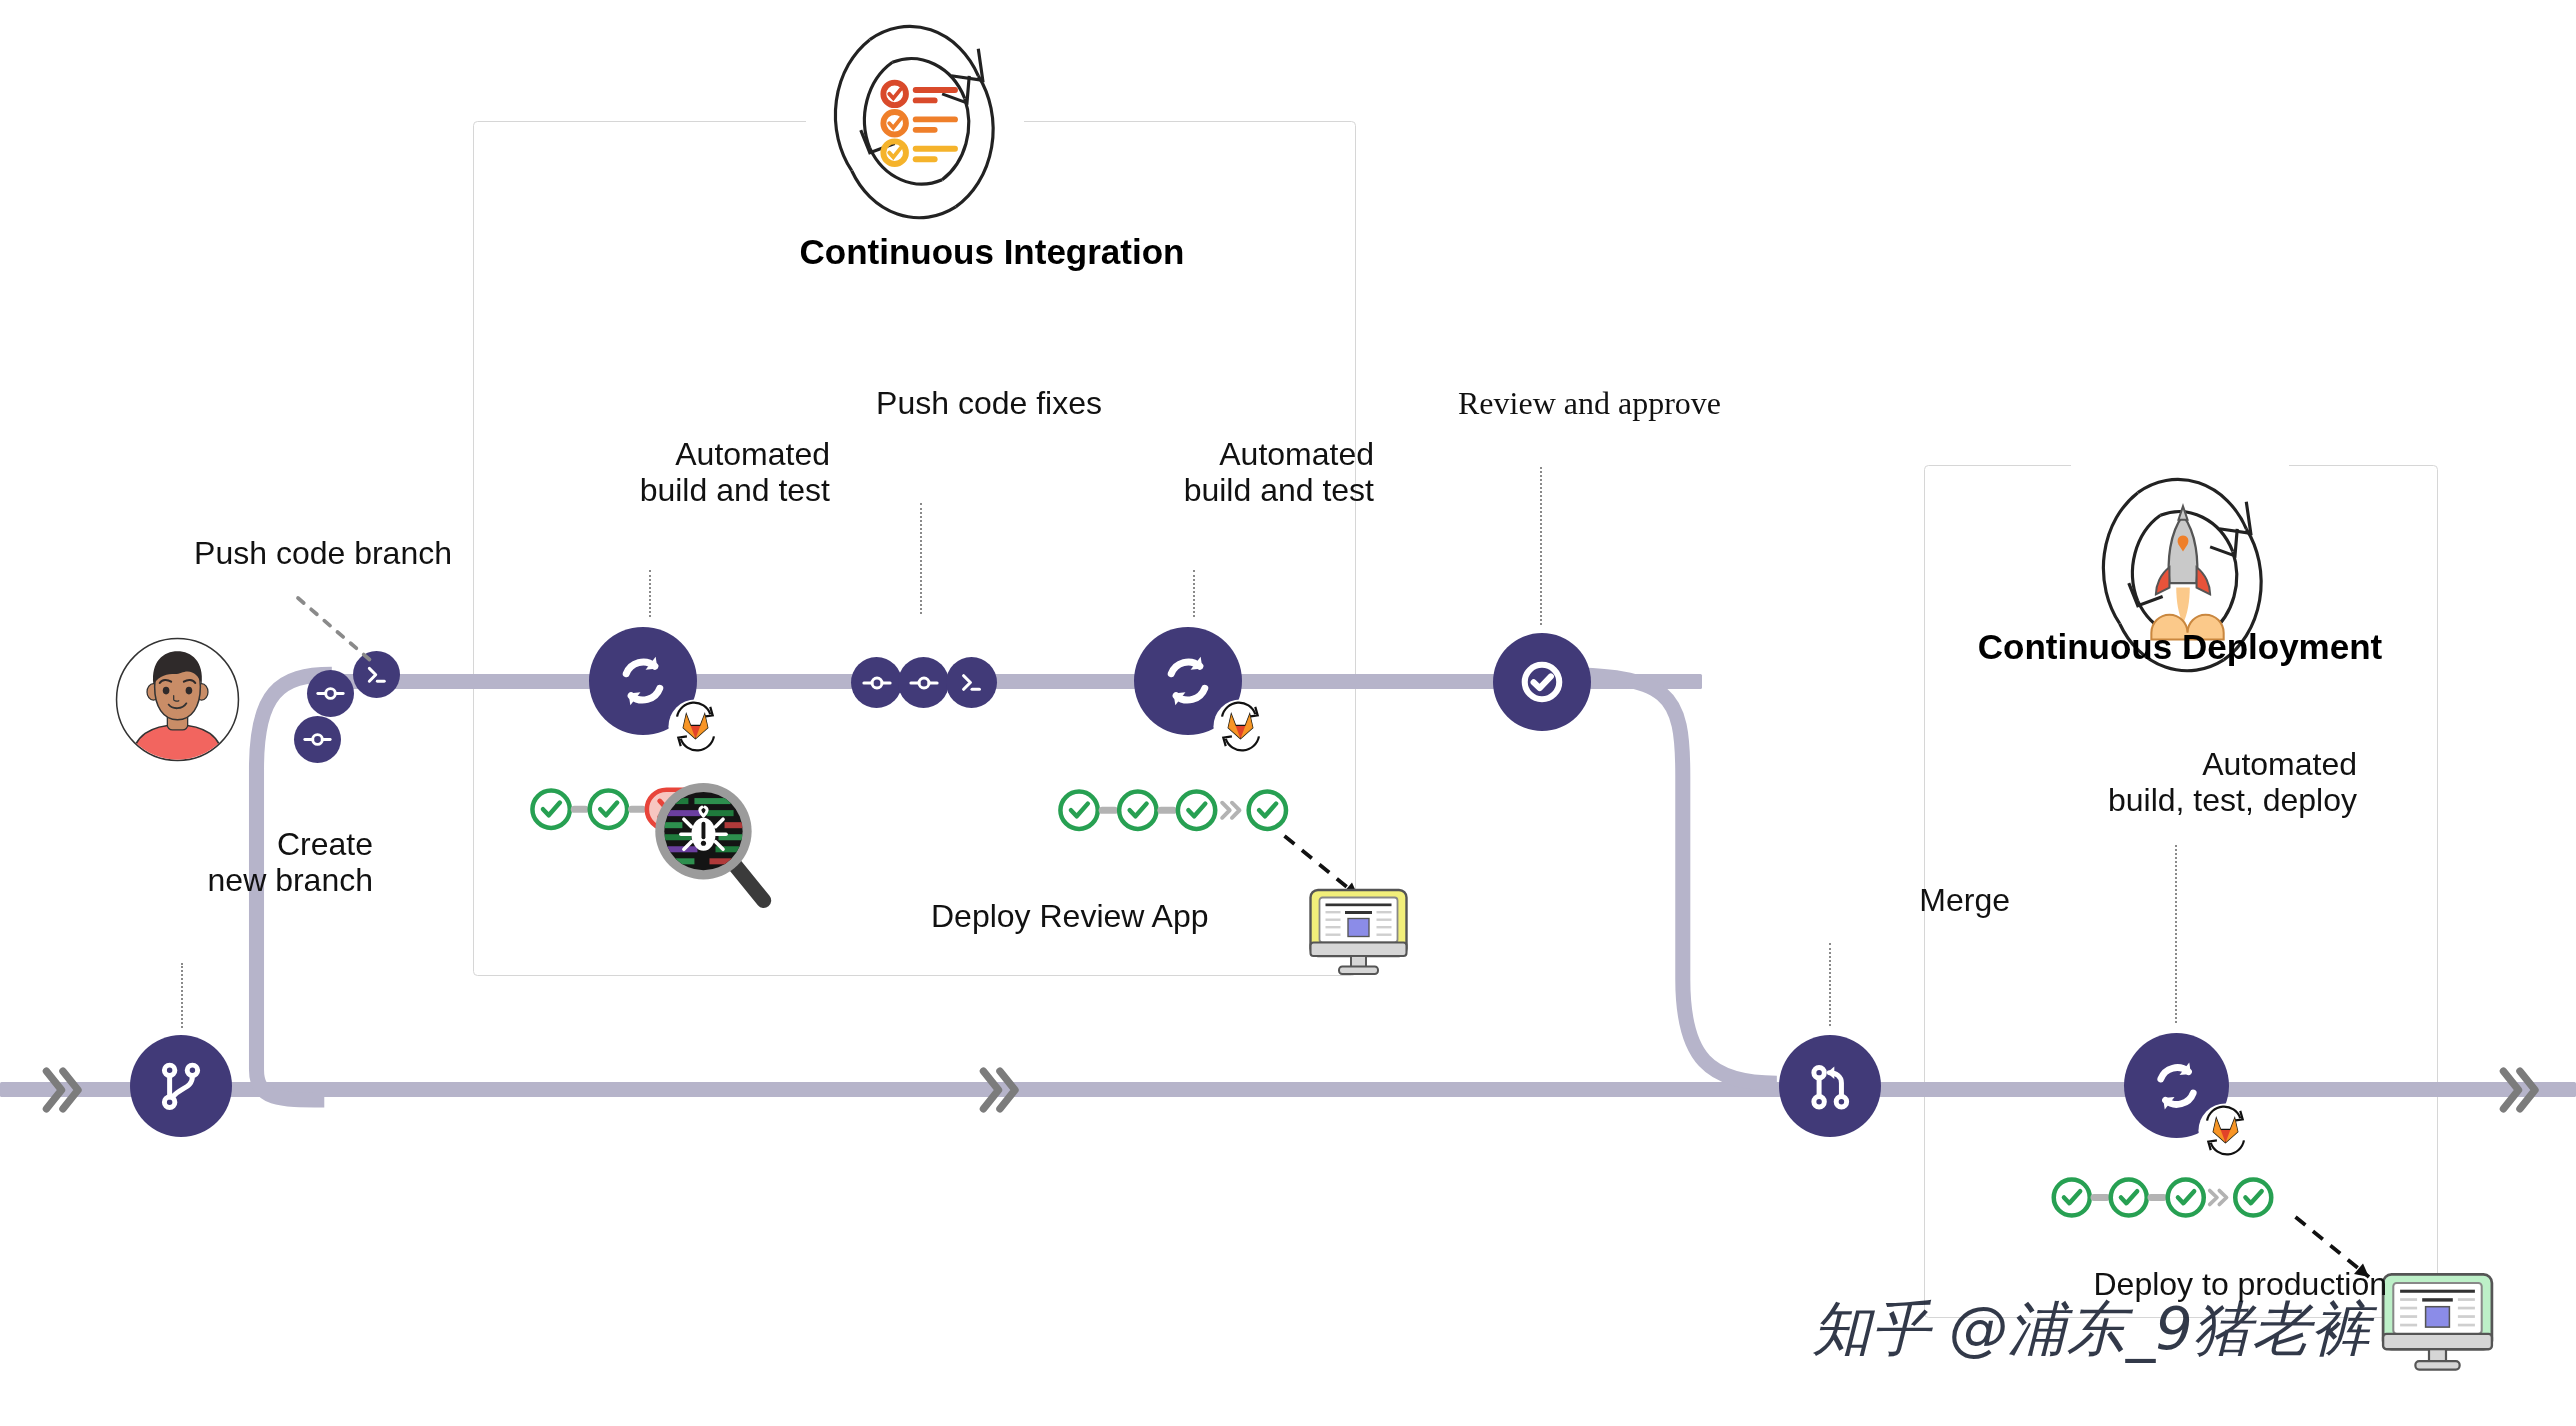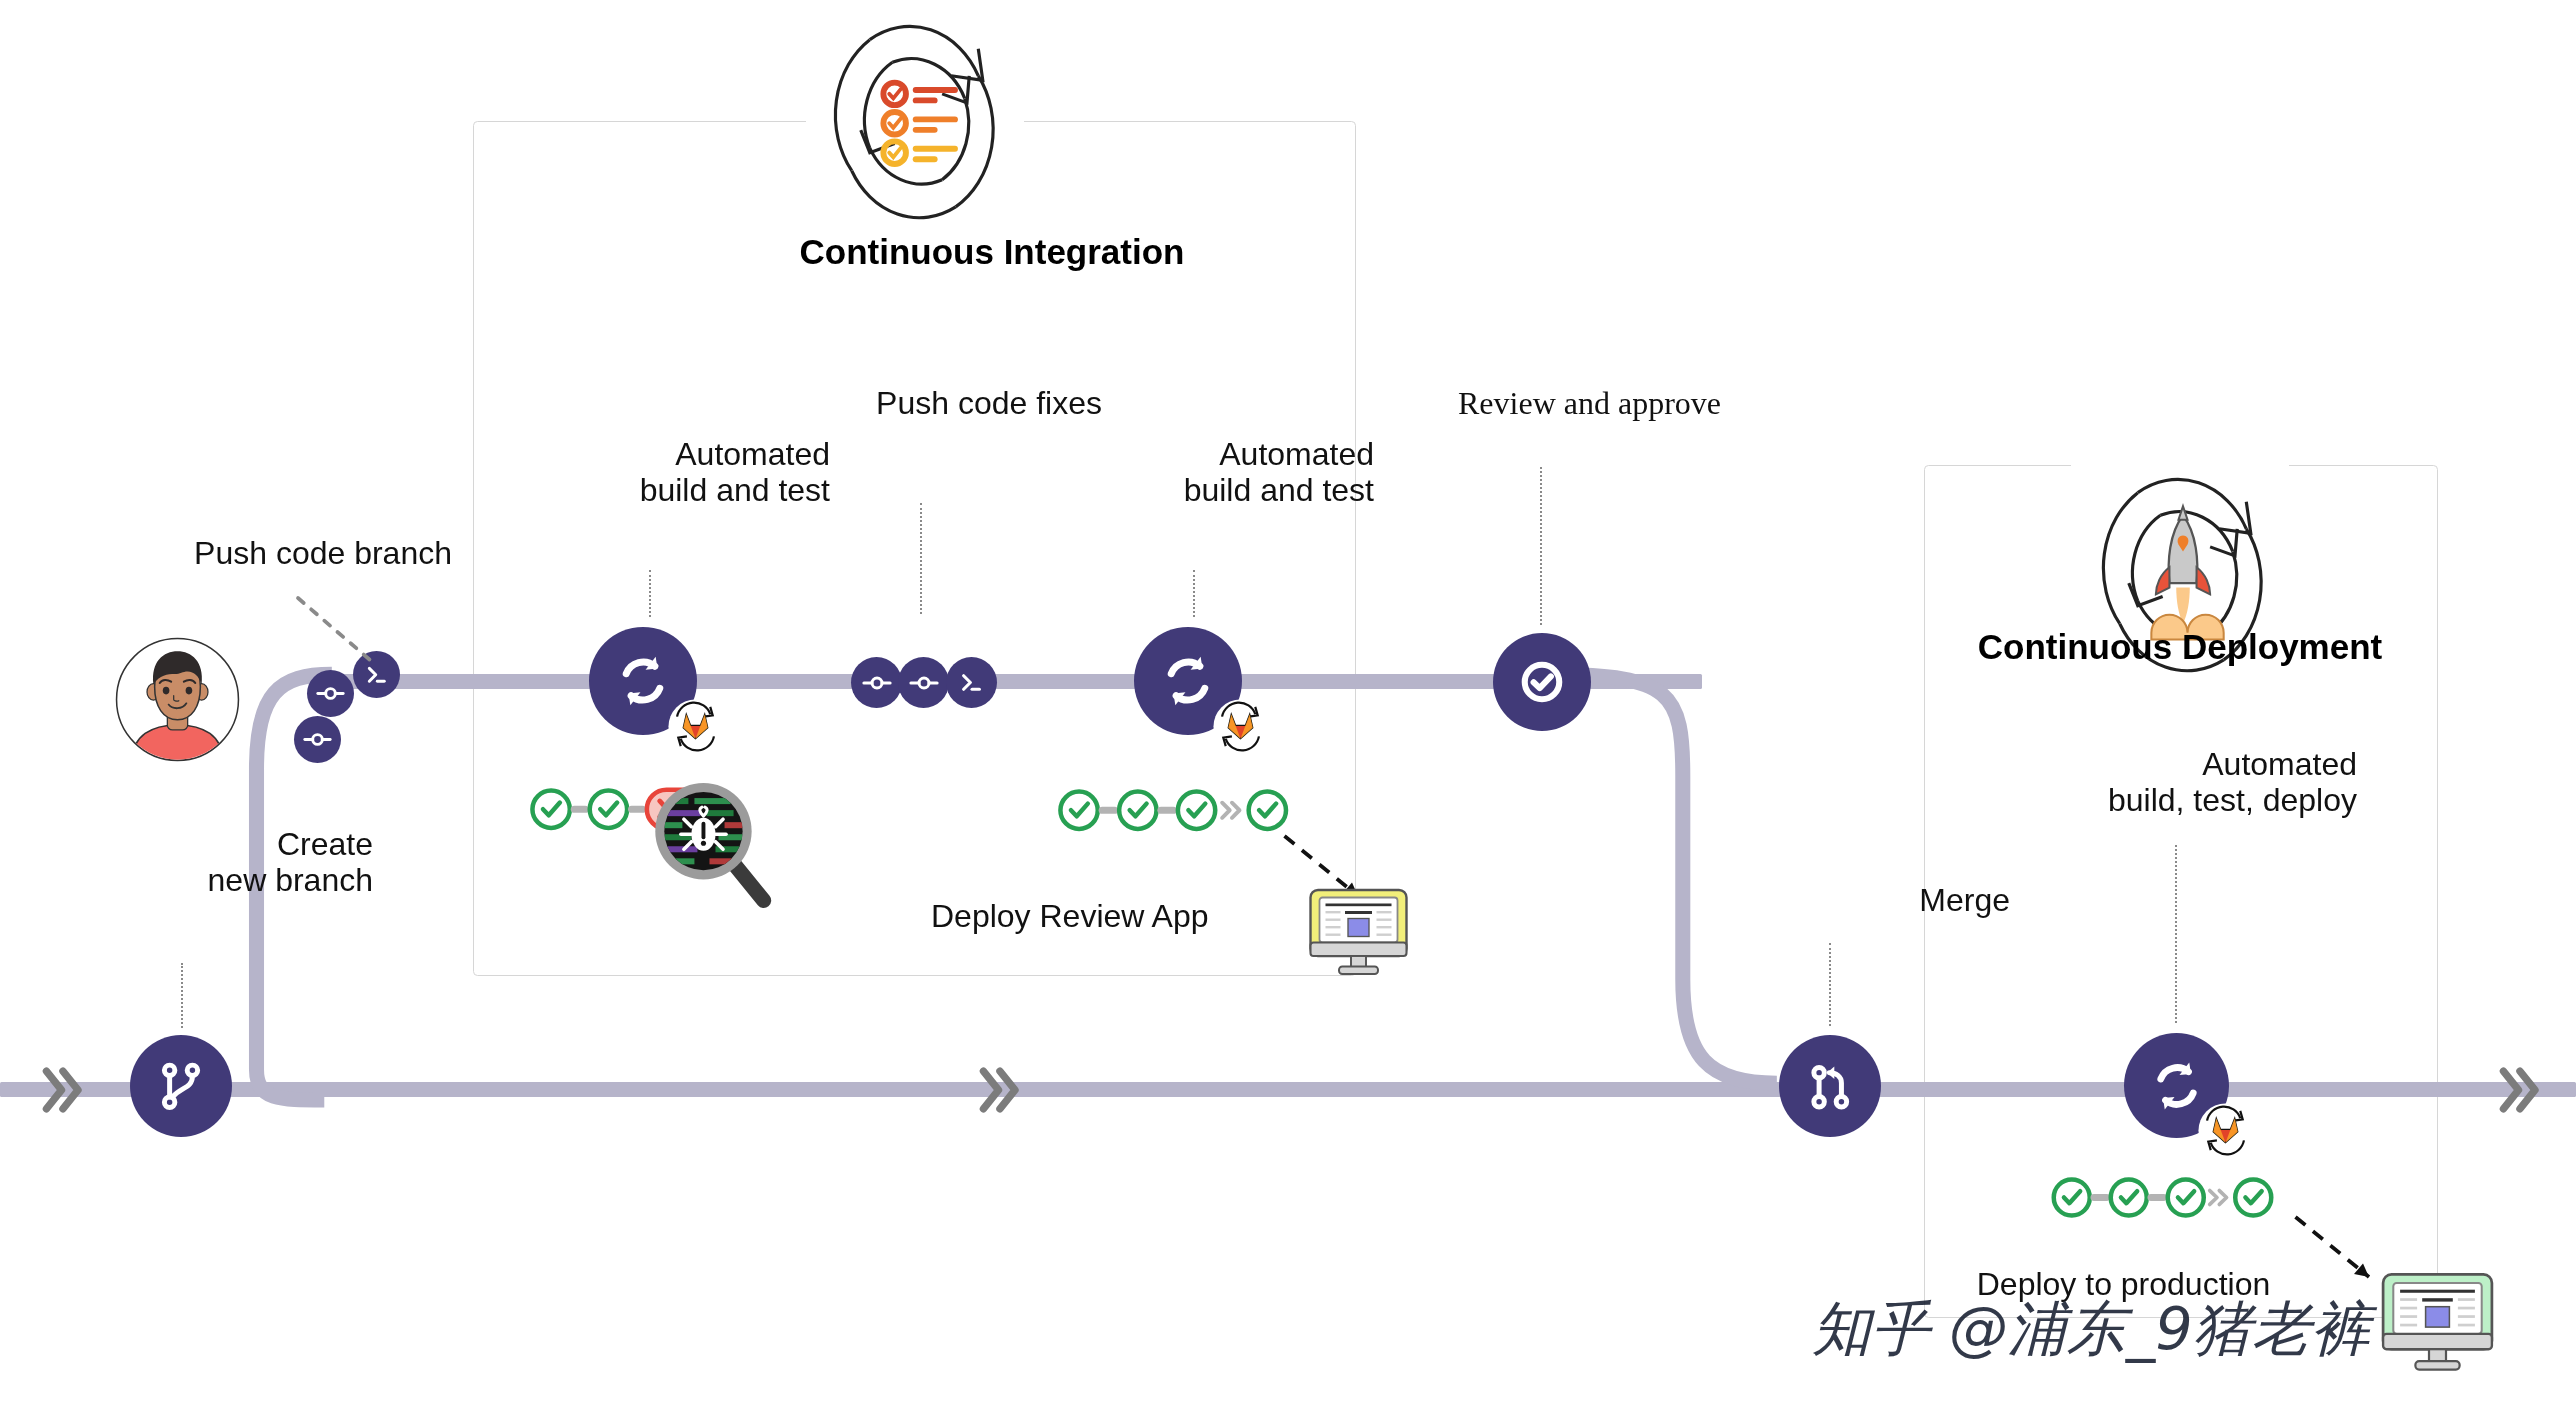--- a/index.html
+++ b/index.html
@@ -454,16 +454,16 @@
 
 <div class="lbl abs" style="left:1359px;top:386px;width:362px;font-family:Liberation Serif, serif;">Review and approve</div>
 
 <div class="lbl abs" style="left:931px;top:899px;width:354px;text-align:left;">Deploy Review App</div>
 
 <div class="lbl abs" style="left:1648px;top:883px;width:362px;">Merge</div>
 
 <div class="lbl abs" style="left:1995px;top:747px;width:362px;">Automated
 build, test, deploy</div>
 
-<div class="lbl abs" style="left:1860px;top:1267px;width:527px;text-align:center;">Deploy to production</div>
+<div class="lbl abs" style="left:1860px;top:1267px;width:527px;">Deploy to production</div>
 
 <div class="wm" style="left:1812px;top:1290px;">知乎 @浦东_9猪老裤</div>
 
 
 </body></html>

